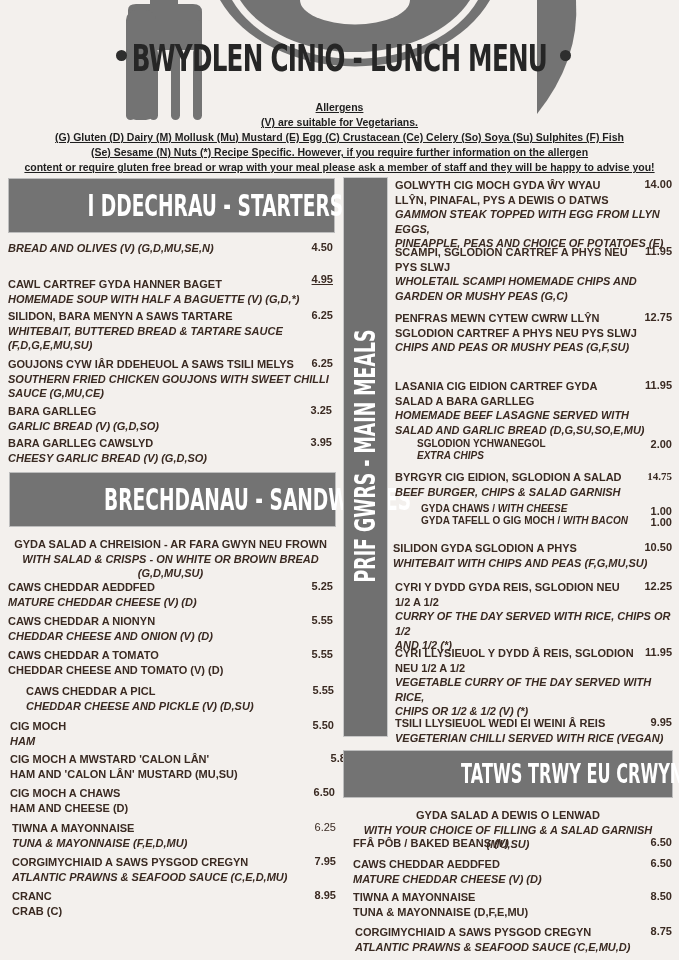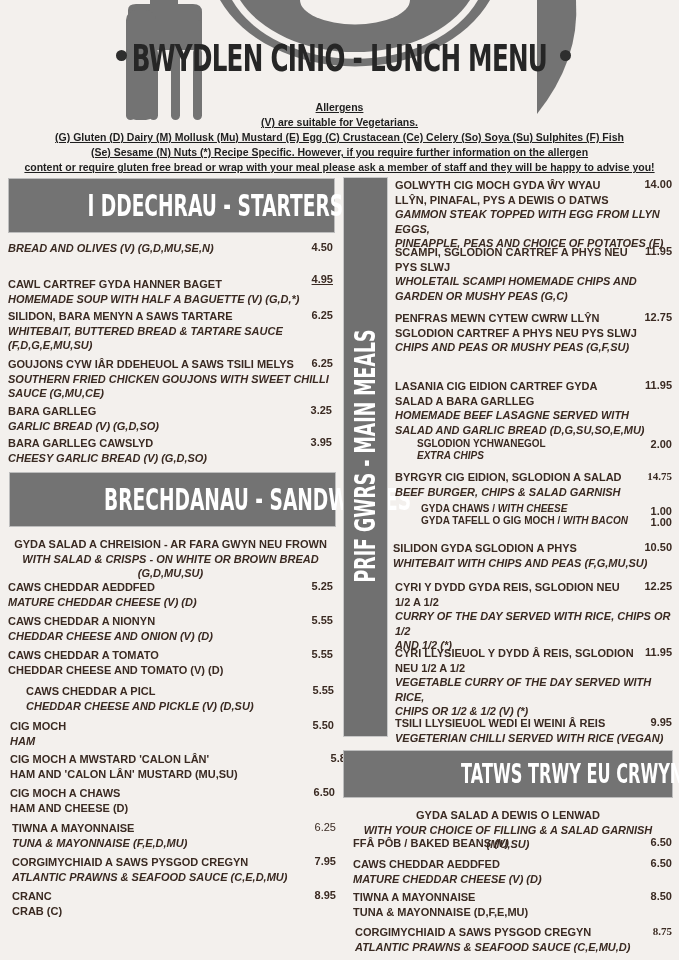--- a/index.html
+++ b/index.html
@@ -289,13 +289,13 @@
 <div class="item" style="left:353px;top:890px;">
   <div class="n">TIWNA A MAYONNAISE</div>
   <div class="d up">TUNA &amp; MAYONNAISE (D,F,E,MU)</div>
 </div>
 <div class="price" style="left:632px;top:890px;">8.50</div>
 
 <div class="item" style="left:355px;top:925px;">
   <div class="n">CORGIMYCHIAID A SAWS PYSGOD CREGYN</div>
   <div class="d">ATLANTIC PRAWNS &amp; SEAFOOD SAUCE (C,E,MU,D)</div>
 </div>
-<div class="price" style="left:632px;top:925px;font-family:Liberation Serif, serif;">8.75</div>
+<div class="price" style="left:632px;top:925px;">8.75</div>
 
 </body></html>

